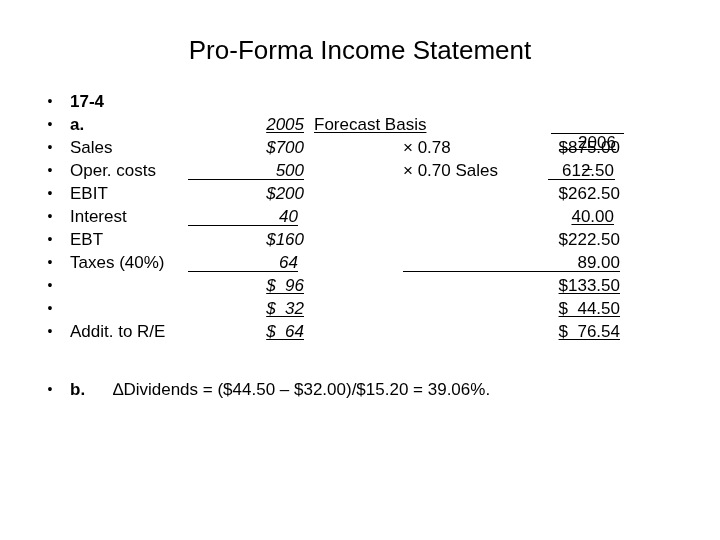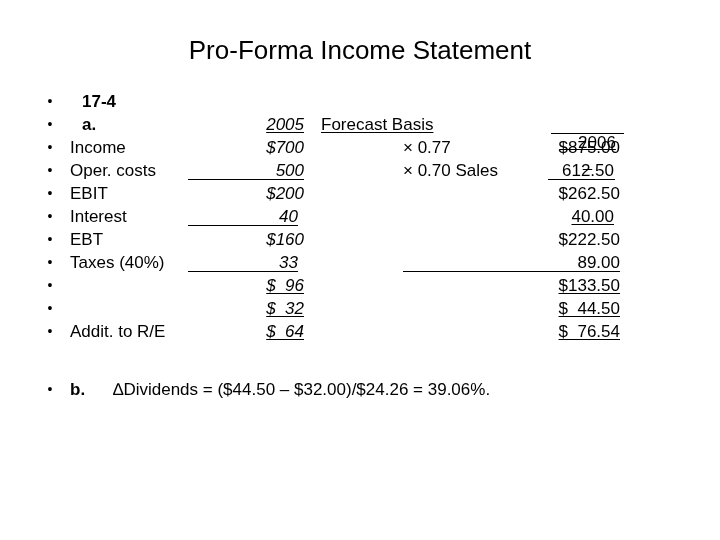--- a/index.html
+++ b/index.html
@@ -7,23 +7,23 @@
       width: 720px; height: 540px; background: #ffffff; position: relative;
       font-family: "Liberation Sans", sans-serif; color: #000; overflow: hidden;
     }
     .title {
       position: absolute; left: 0; top: 30px; width: 720px; text-align: center;
       font-size: 26px; line-height: 40px;
     }
     .row { position: absolute; left: 0; width: 720px; height: 23px; font-size: 17px; line-height: 23px; }
     .bullet { position: absolute; left: 45px; width: 10px; text-align: center; font-size: 14px; }
     .label { position: absolute; left: 70px; white-space: pre; }
-    .bold { font-weight: bold; margin-left: 12px; }
+    .bold { font-weight: bold; }
     .c2005 { position: absolute; right: 416px; text-align: right; white-space: pre; font-style: italic; }
-    .basis { position: absolute; left: 321px; white-space: pre; }
+    .basis { position: absolute; left: 314px; white-space: pre; }
     .basis.indent { left: 403px; }
     .c2006 { position: absolute; right: 100px; text-align: left; white-space: pre; }
     .u { text-decoration: underline; text-underline-offset: 2px; }
     .line { position: absolute; border-bottom: 1.5px solid #000; height: 0; }
     .b-label { position: absolute; left: 70px; font-weight: bold; }
     .b-text { position: absolute; left: 113px; white-space: pre; }
   </style>
 </head>
 <body>
 
@@ -39,23 +39,23 @@
   <span class="label bold">a.</span>
   <span class="c2005 u">2005</span>
   <span class="basis u">Forecast Basis</span>
   <span class="c2006" style="right:96px;width:73px;text-align:center;border-bottom:1.5px solid #000;line-height:20px;height:20px;text-decoration:underline;">
     <span>2006</span>
   </span>
 </div>
 
 <div class="row" style="top:136px;">
   <span class="bullet">•</span>
-  <span class="label">Income</span>
+  <span class="label">Sales</span>
   <span class="c2005">$700</span>
-  <span class="basis indent">× 0.77</span>
+  <span class="basis indent">× 0.78</span>
   <span class="c2006">$875.00</span>
 </div>
 
 <div class="row" style="top:159px;">
   <span class="bullet">•</span>
   <span class="label">Oper. costs</span>
   <span class="line" style="left:188px;width:116px;top:20px;"></span>
   <span class="c2005">500</span>
   <span class="basis indent">× 0.70 Sales</span>
   <span class="line" style="left:548px;width:67px;top:20px;"></span>
@@ -81,21 +81,21 @@
   <span class="bullet">•</span>
   <span class="label">EBT</span>
   <span class="c2005">$160</span>
   <span class="c2006">$222.50</span>
 </div>
 
 <div class="row" style="top:251px;">
   <span class="bullet">•</span>
   <span class="label">Taxes (40%)</span>
   <span class="line" style="left:188px;width:110px;top:20px;"></span>
-  <span class="c2005" style="right:422px;">33</span>
+  <span class="c2005" style="right:422px;">64</span>
   <span class="line" style="left:403px;width:217px;top:20px;"></span>
   <span class="c2006">89.00</span>
 </div>
 
 <div class="row" style="top:274px;">
   <span class="bullet">•</span>
   <span class="c2005 u">$  96</span>
   <span class="c2006 u">$133.50</span>
 </div>
 
@@ -108,14 +108,14 @@
 <div class="row" style="top:320px;">
   <span class="bullet">•</span>
   <span class="label">Addit. to R/E</span>
   <span class="c2005 u">$  64</span>
   <span class="c2006 u">$  76.54</span>
 </div>
 
 <div class="row" style="top:378px;">
   <span class="bullet">•</span>
   <span class="b-label">b.</span>
-  <span class="b-text">∆Dividends = ($44.50 – $32.00)/$24.26 = 39.06%.</span>
+  <span class="b-text">∆Dividends = ($44.50 – $32.00)/$15.20 = 39.06%.</span>
 </div>
 
 </body></html>

